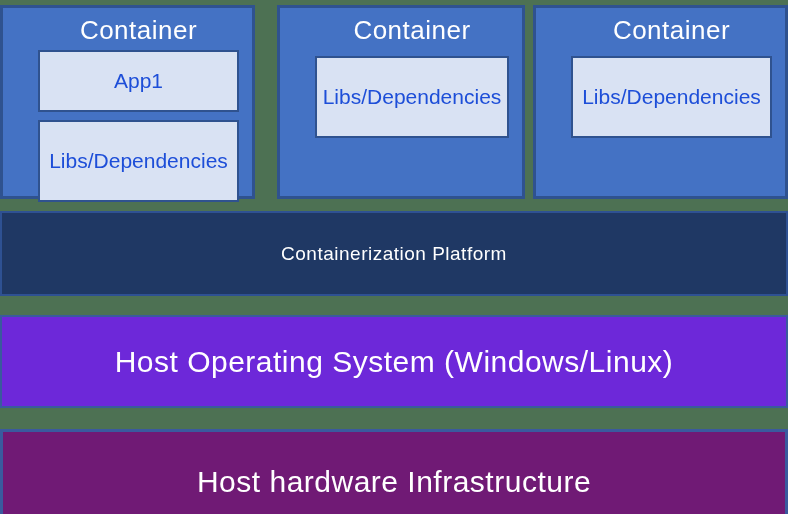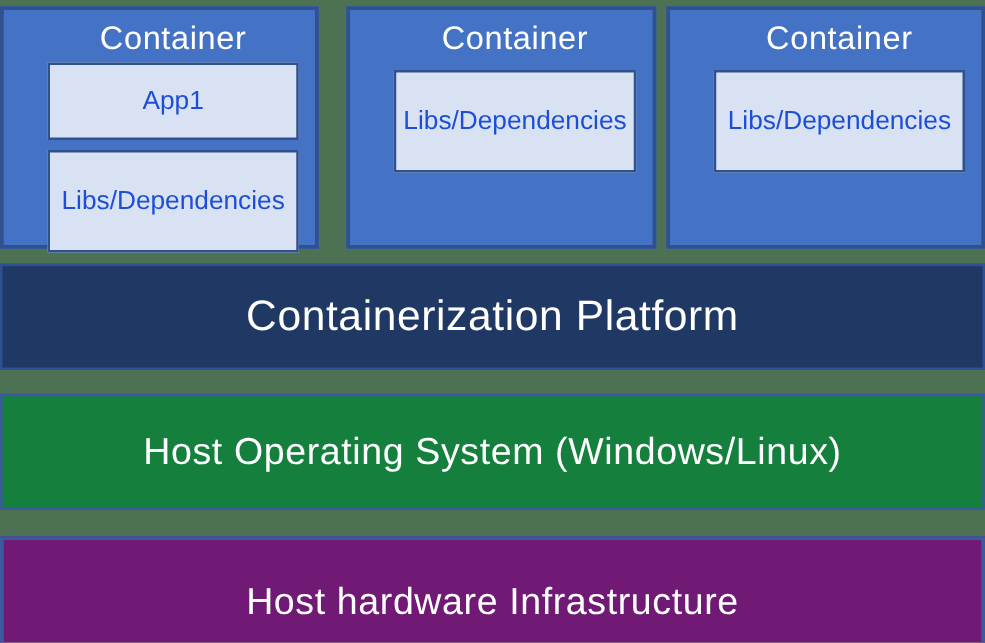--- a/index.html
+++ b/index.html
@@ -68,26 +68,26 @@
     align-items: center;
     justify-content: center;
     color: #FFFFFF;
     letter-spacing: 0.5px;
   }
   .bar-platform {
     margin-top: 12px;
     height: 85px;
     background: #1F3864;
     border: 2px solid #2E5192;
-    font-size: 34px;
+    font-size: 19px;
   }
   .bar-os {
     margin-top: 19px;
     height: 93px;
-    background: #15803d;
+    background: #6d28d9;
     border: 2px solid #3A5A9E;
     font-size: 30px;
   }
   .bar-hardware {
     margin-top: 21px;
     height: 105px;
     background: #701a75;
     border: 3px solid #3A5A9E;
     font-size: 30px;
   }

